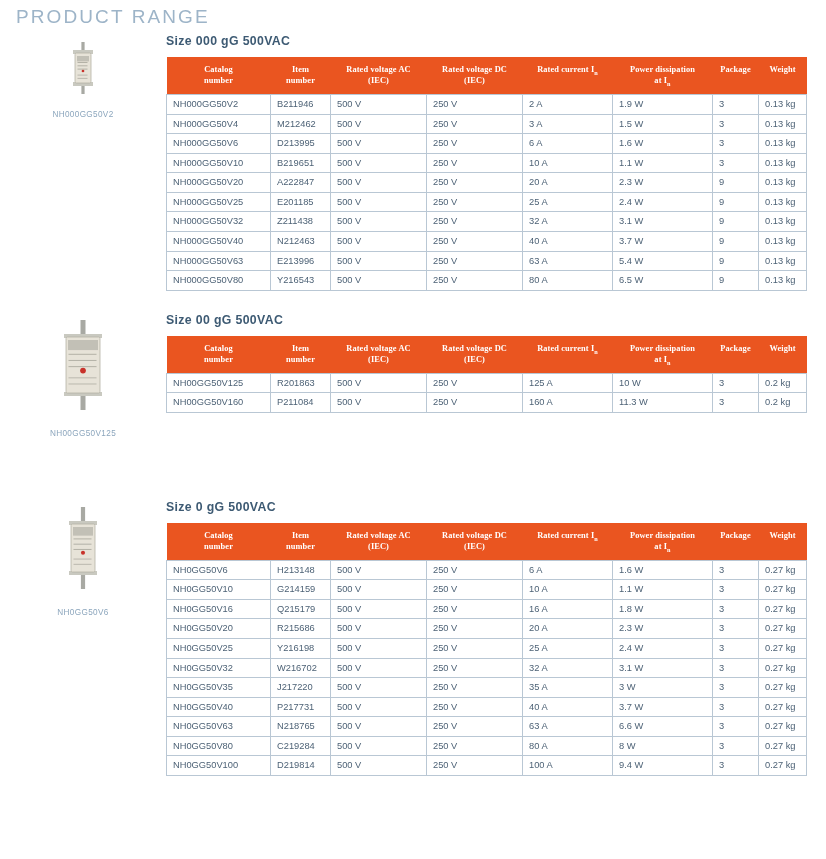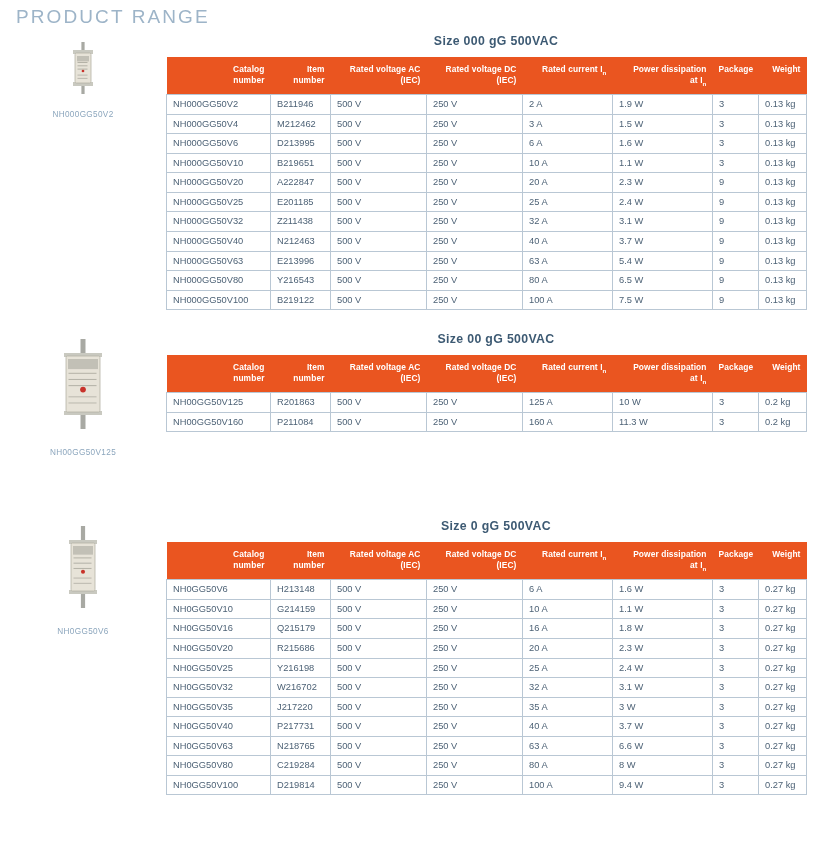--- a/index.html
+++ b/index.html
@@ -54,39 +54,39 @@
 
   
   .table-col { flex: 1 1 auto; padding-left: 22px; }
 
   .section-heading {
     color: #3d5a73;
     font-size: 12.3px;
     font-weight: bold;
     letter-spacing: 0.35px;
     margin: 0 0 9px 0;
-    text-align: center;
   }
 
   table.spec {
     border-collapse: collapse;
     width: 640px;
     table-layout: fixed;
   }
   table.spec th {
     background: #ea5520;
     color: #ffffff;
     font-size: 8.4px;
     font-weight: bold;
-    text-align: right;
+    text-align: center;
     vertical-align: top;
     padding: 7px 6px 8px 6px;
     line-height: 1.32;
     border: none;
     letter-spacing: 0.1px;
+    font-family: Liberation Serif, serif;
   }
   table.spec th .thline { display: block; }
   table.spec td {
     border: 1px solid #b9c7d4;
     color: #4d6276;
     font-size: 9.3px;
     padding: 3px 6px 3px 6px;
     line-height: 1.35;
     white-space: nowrap;
     background: #ffffff;
@@ -257,30 +257,20 @@
               <td>9</td>
               <td>0.13 kg</td>
             </tr>
             <tr>
               <td>NH000GG50V80</td>
               <td>Y216543</td>
               <td>500 V</td>
               <td>250 V</td>
               <td>80 A</td>
               <td>6.5 W</td>
-              <td>9</td>
-              <td>0.13 kg</td>
-            </tr>
-            <tr>
-              <td>NH000GG50V100</td>
-              <td>B219122</td>
-              <td>500 V</td>
-              <td>250 V</td>
-              <td>100 A</td>
-              <td>7.5 W</td>
               <td>9</td>
               <td>0.13 kg</td>
             </tr>
           </tbody>
         </table>
       </div>
     </div>
     <div class="section sec-2">
       <div class="product-col">
         <div class="fuse-fig"><svg width="74" height="92" viewBox="0 0 74 92">

